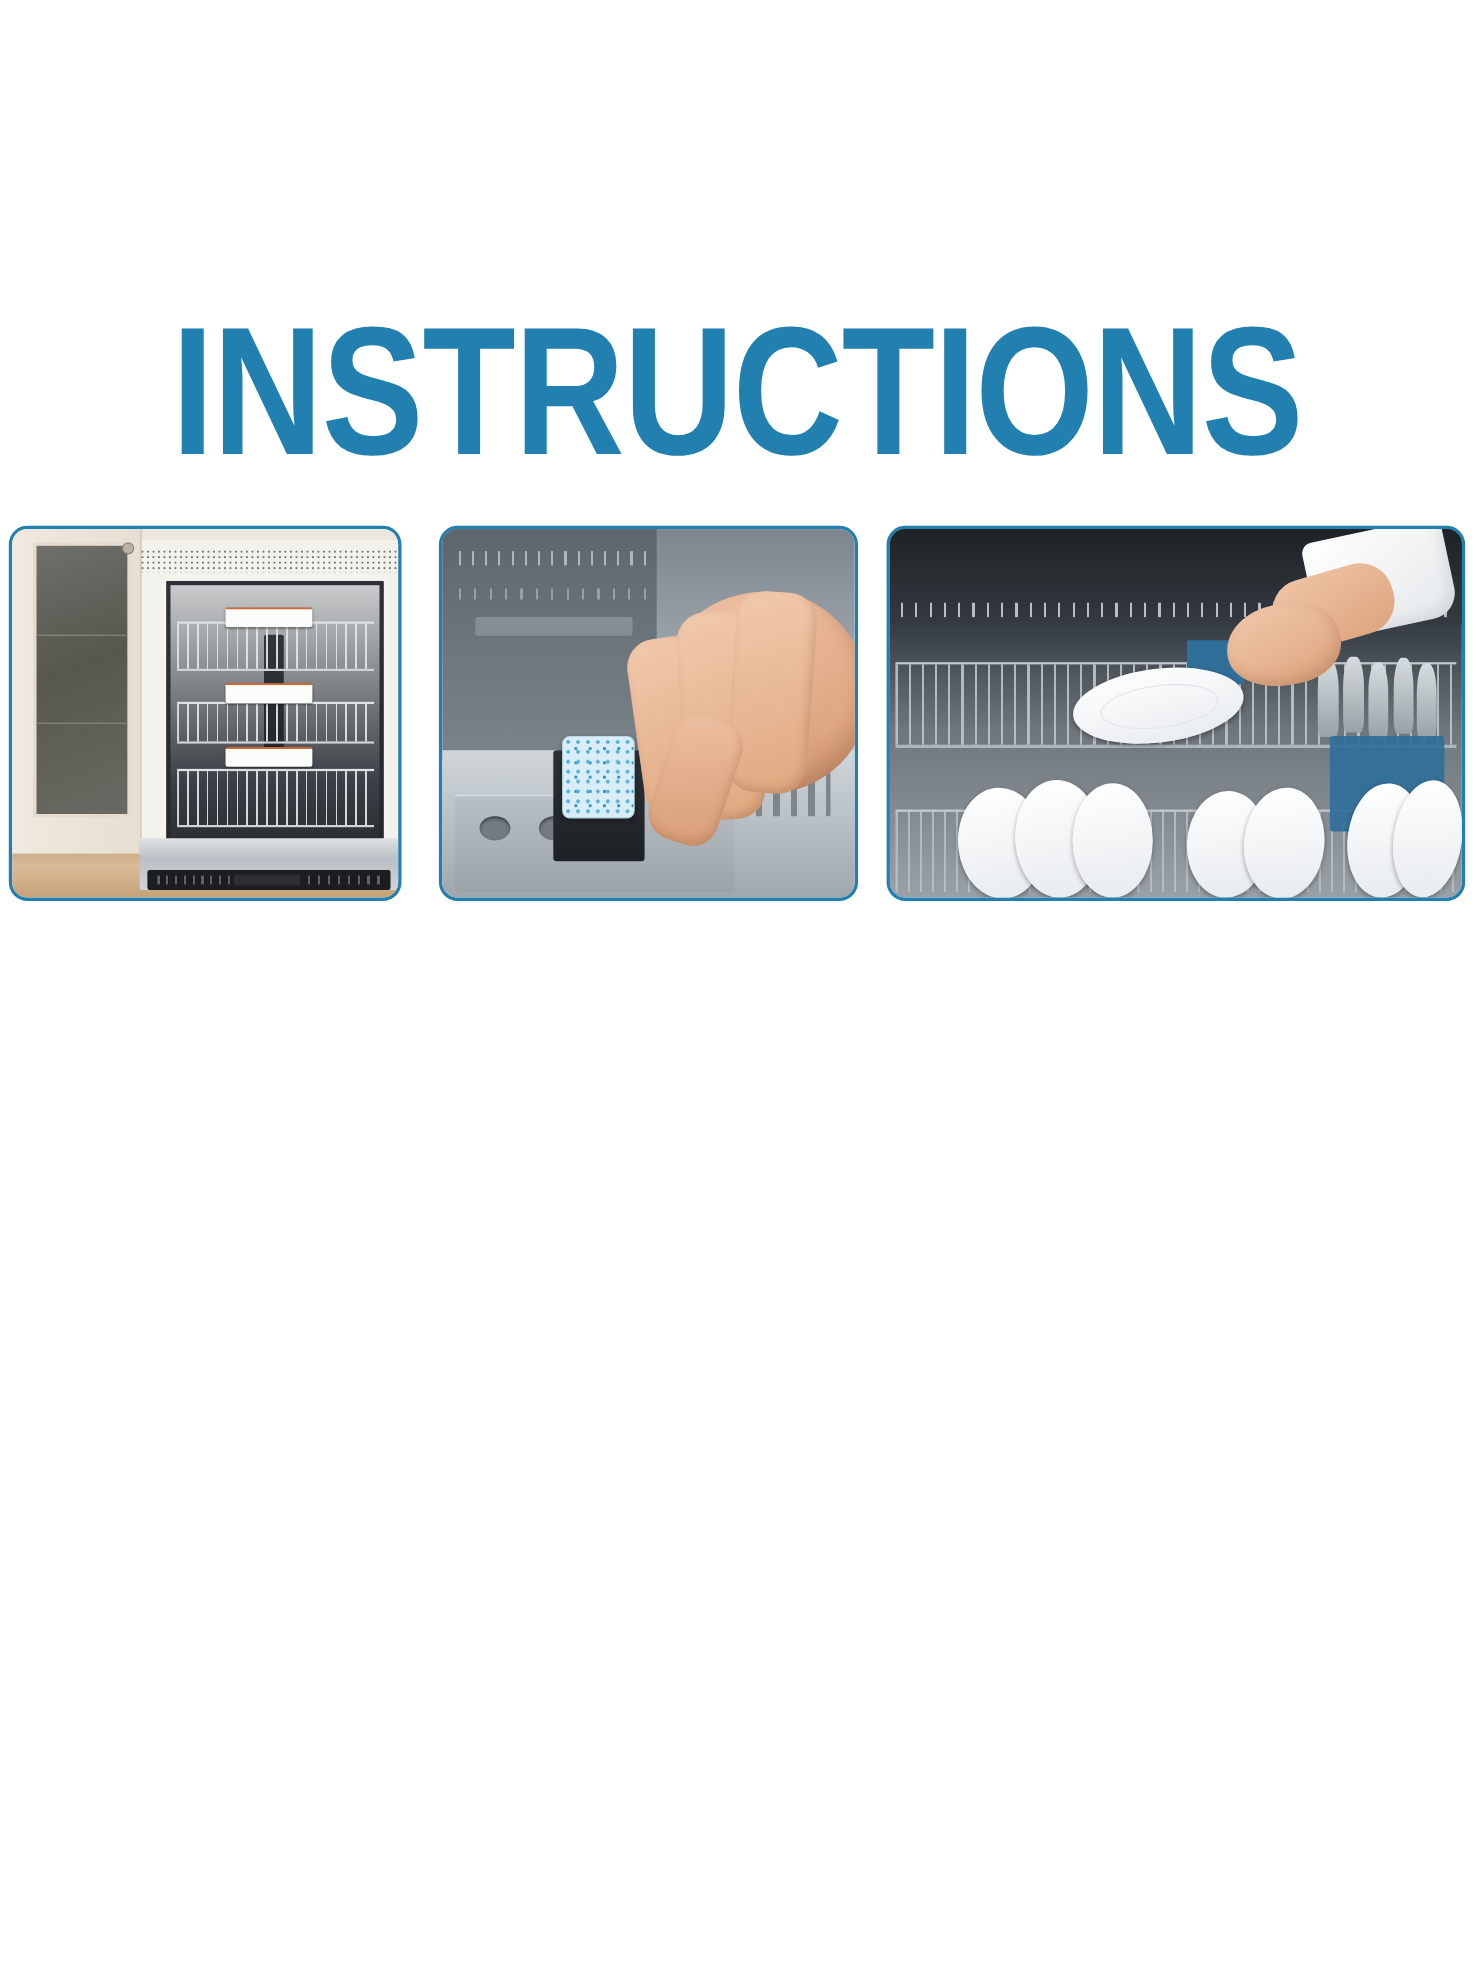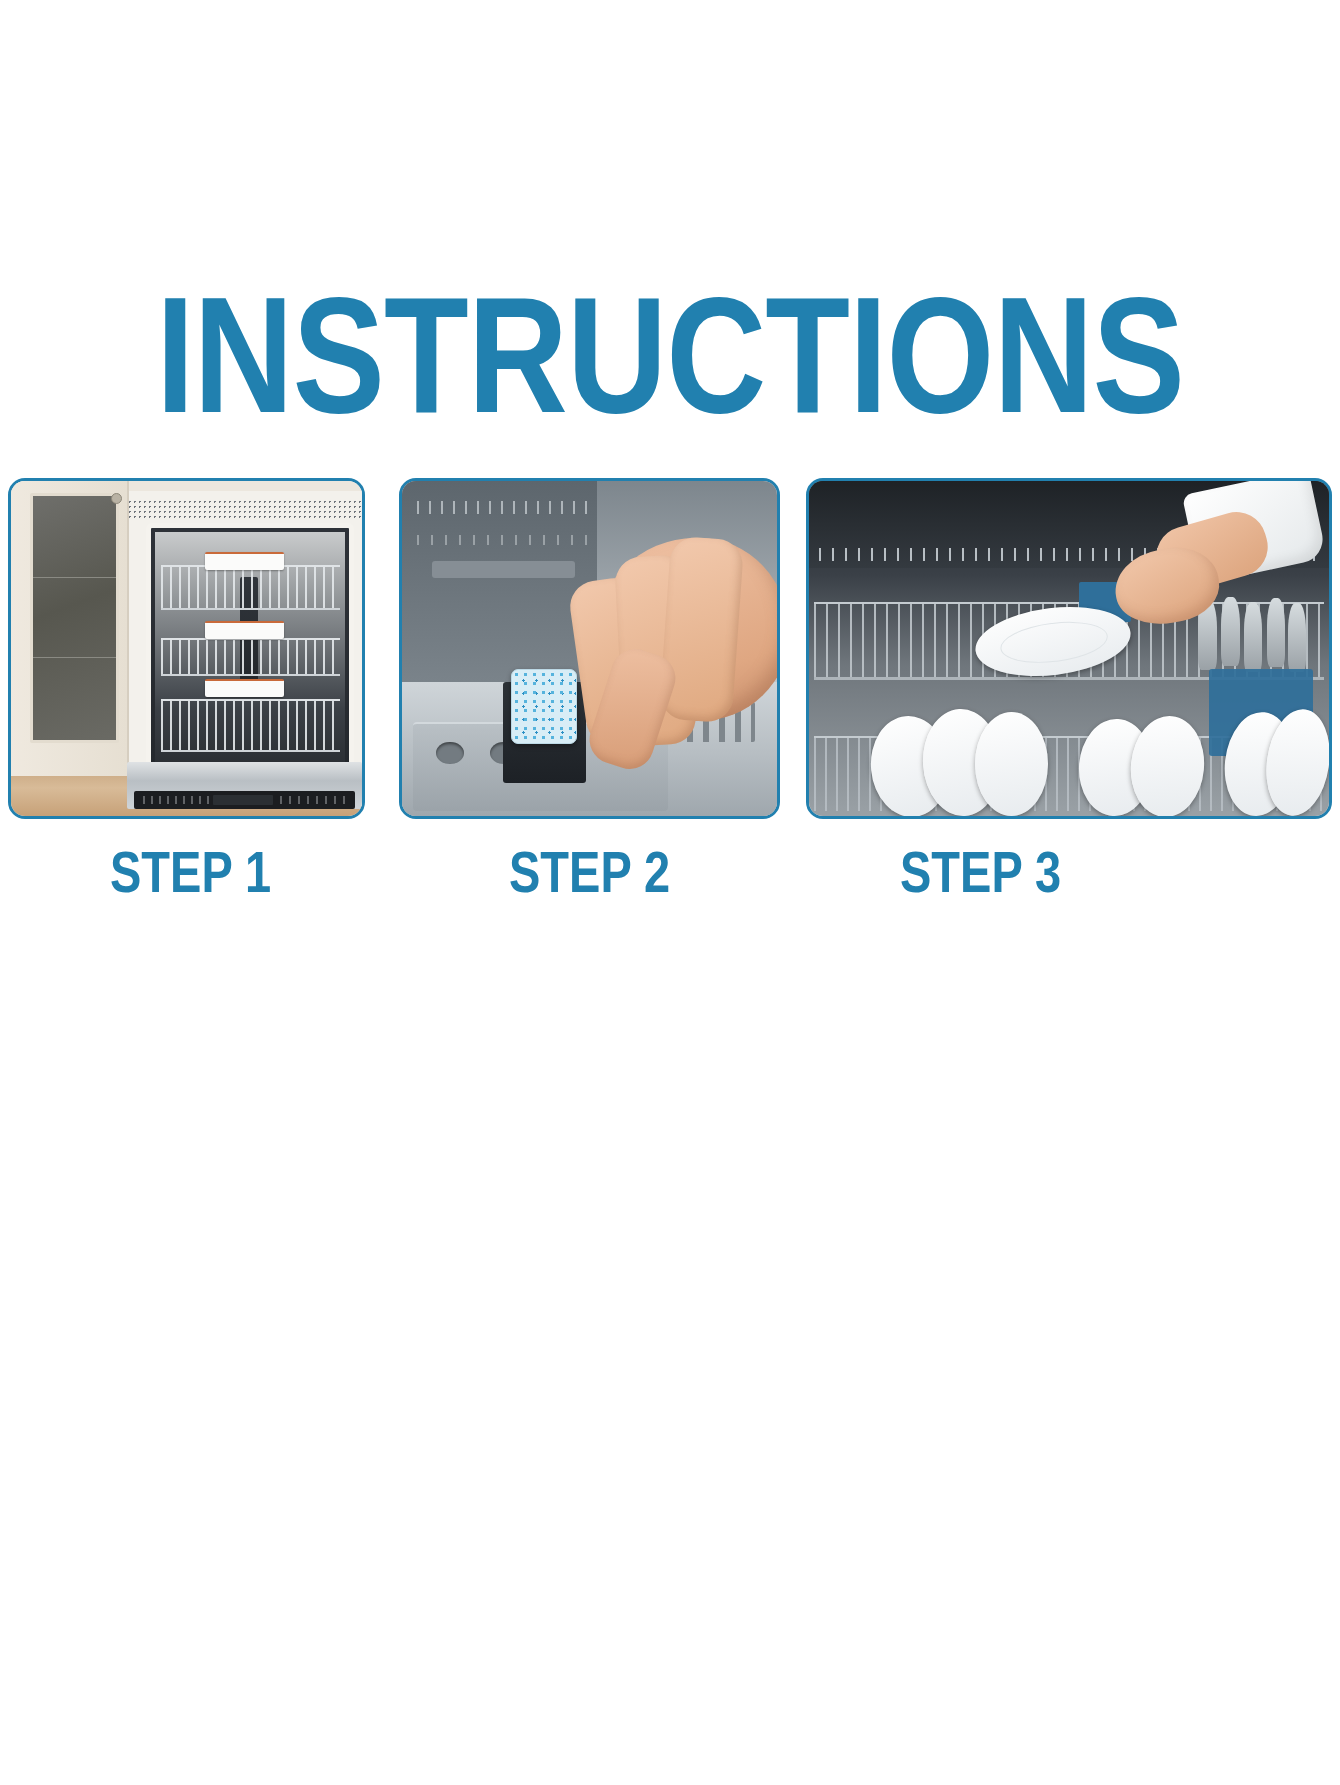--- a/index.html
+++ b/index.html
@@ -293,20 +293,15 @@
         <div class="arm3">
           <div class="sleeve"></div>
           <div class="forearm"></div>
           <div class="hand3"></div>
         </div>
       </div>
     </div>
 
   </div>
 
-  <div class="steps">
-    <div class="step-label sl1">STEP 1</div>
-    <div class="step-label sl2">STEP 2</div>
-    <div class="step-label sl3">STEP 3</div>
-  </div>
 
 
 </div>
 
 </body></html>

